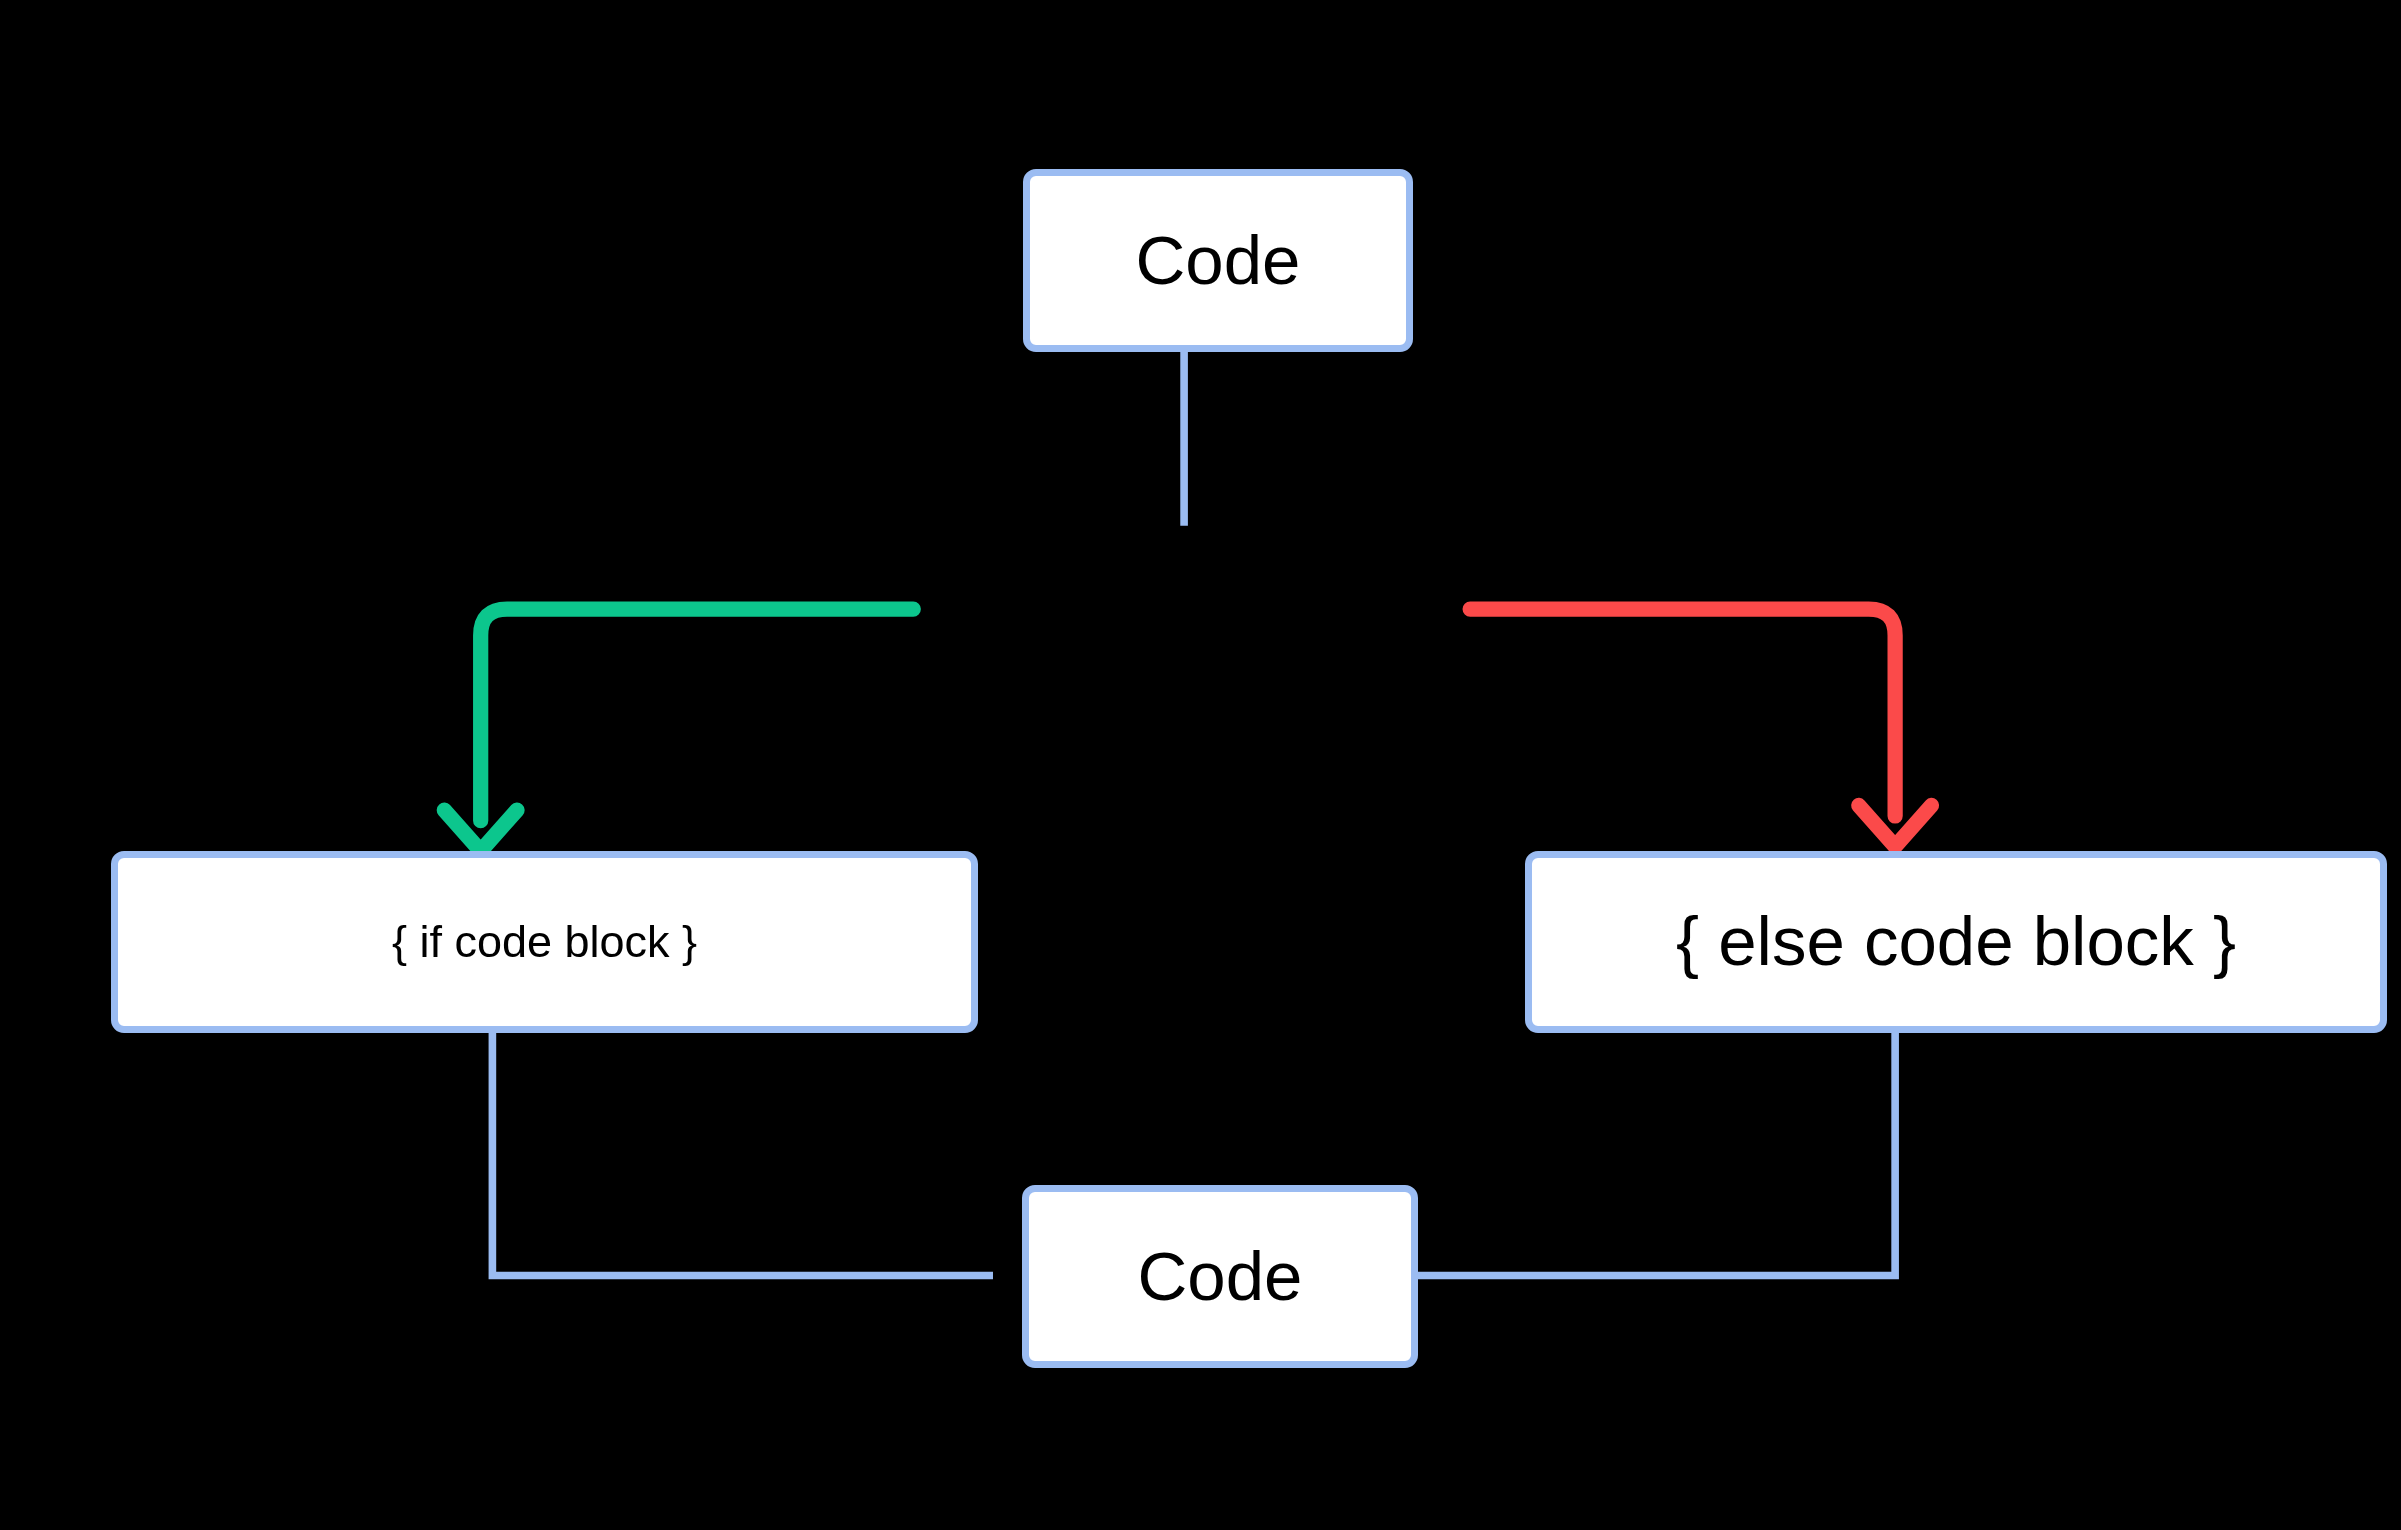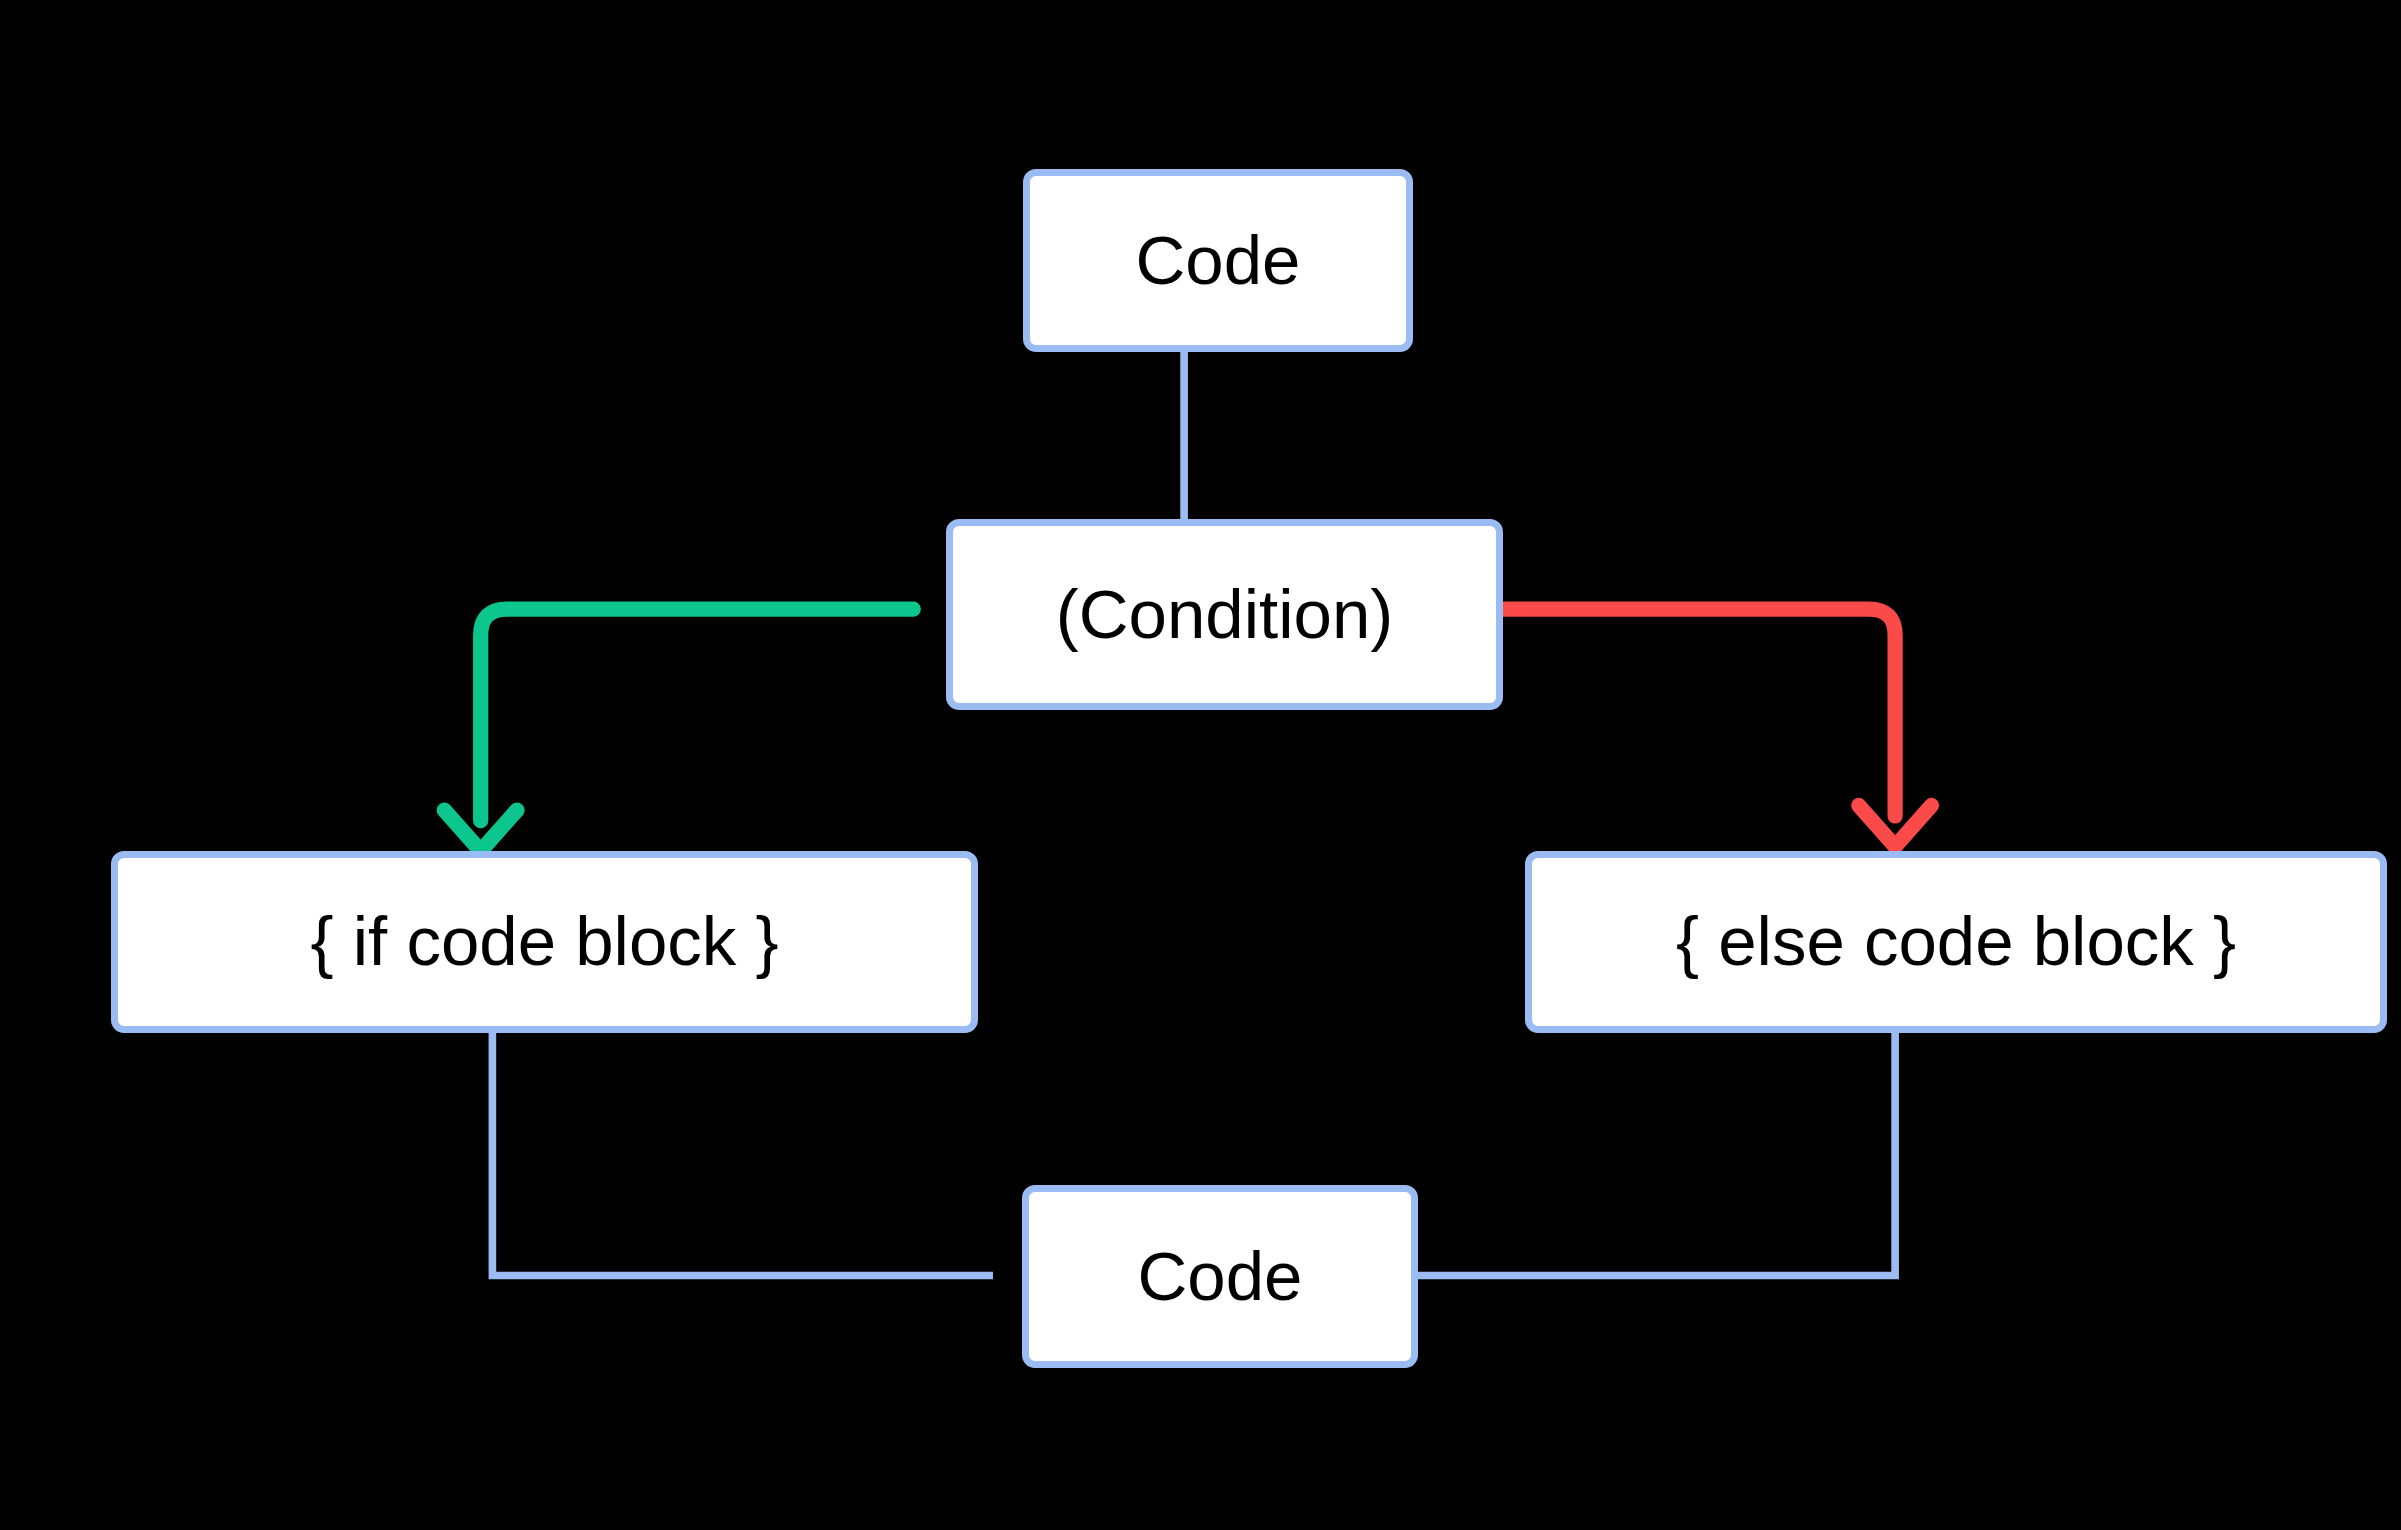--- a/index.html
+++ b/index.html
@@ -50,21 +50,21 @@
   #node-code-top {
     left: 990px;  top: 169px;   width: 390px;  height: 183px;
     font-size: 69px;
   }
   #node-condition {
     left: 913px;  top: 519px;   width: 557px;  height: 191px;
     font-size: 69px;
   }
   #node-if-block {
     left: 78px;   top: 851px;  width: 867px; height: 182px;
-    font-size: 69px;
+    font-size: 45px;
   }
   #node-else-block {
     left: 1492px;  top: 851px;  width: 862px; height: 182px;
     font-size: 69px;
   }
   #node-code-bottom {
     left: 989px;  top: 1185px;  width: 396px;  height: 183px;
     font-size: 69px;
   }
 </style>
@@ -85,23 +85,20 @@
 
     <path d="M 840 1762 L 840 2176 L 1694 2176" fill="none" stroke="#9bbcf2" stroke-width="13" stroke-linecap="butt" stroke-linejoin="miter"></path>
 
     <path d="M 3233 1762 L 3233 2176 L 2356 2176" fill="none" stroke="#9bbcf2" stroke-width="13" stroke-linecap="butt" stroke-linejoin="miter"></path>
   </svg>
 
   <div class="node" id="node-code-top">
     <span class="node-label">Code</span>
   </div>
 
-  <div class="node" id="node-condition">
-    <span class="node-label">(Condition)</span>
-  </div>
 
   <div class="node" id="node-if-block">
     <span class="node-label">{ if code block }</span>
   </div>
 
   <div class="node" id="node-else-block">
     <span class="node-label">{ else code block }</span>
   </div>
 
   <div class="node" id="node-code-bottom">

